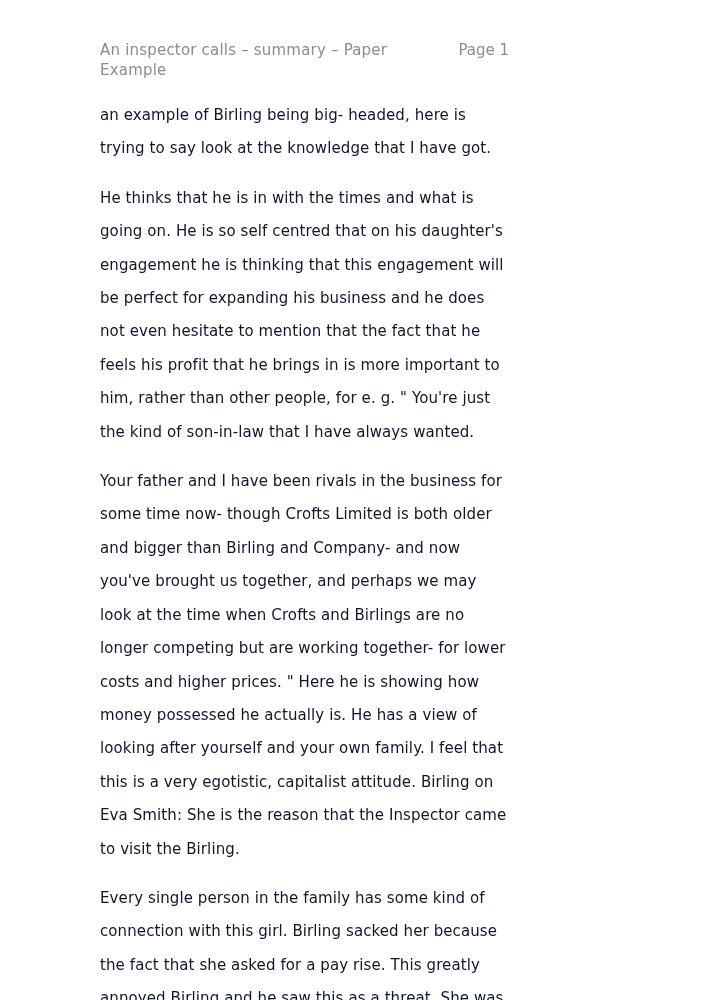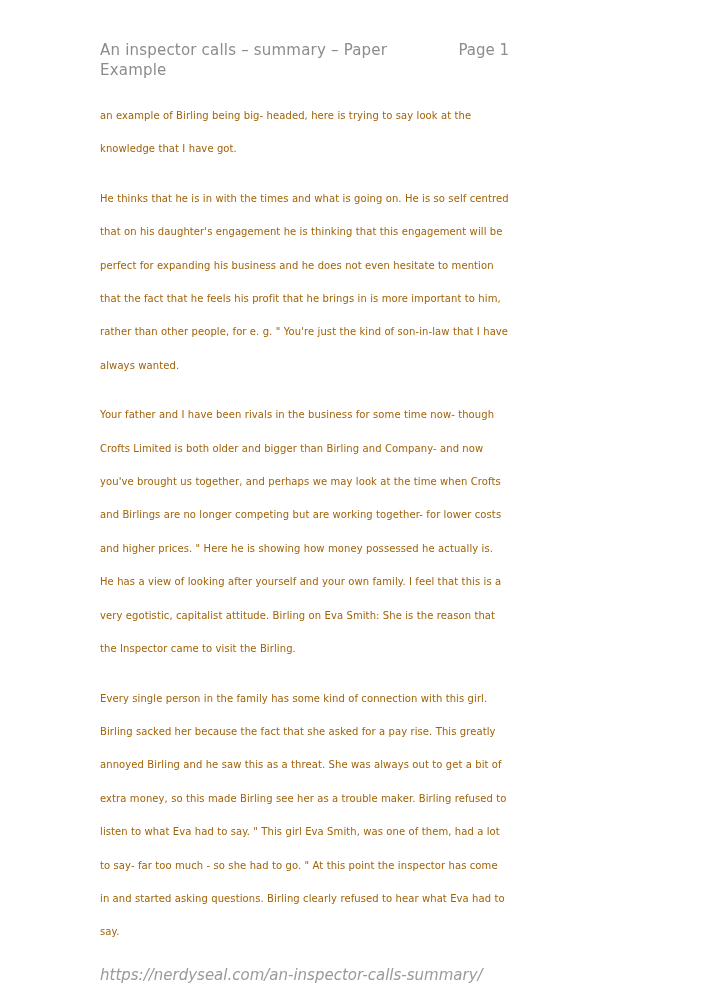--- a/index.html
+++ b/index.html
@@ -27,23 +27,23 @@
     margin-bottom: 19px;
   }
   .header .title {
     letter-spacing: 0.2px;
   }
   .header .page-num {
     white-space: nowrap;
   }
   .content p {
     margin: 0 0 16px 0;
-    font-size: 10px;
+    font-size: 15px;
     line-height: 33.4px;
-    color: #a16207;
+    color: #0f172a;
     letter-spacing: 0.1px;
   }
   .footer {
     margin-top: 12px;
     font-size: 15px;
     line-height: 20px;
     color: #9a9a9a;
     font-style: italic;
   }
   .footer a {

